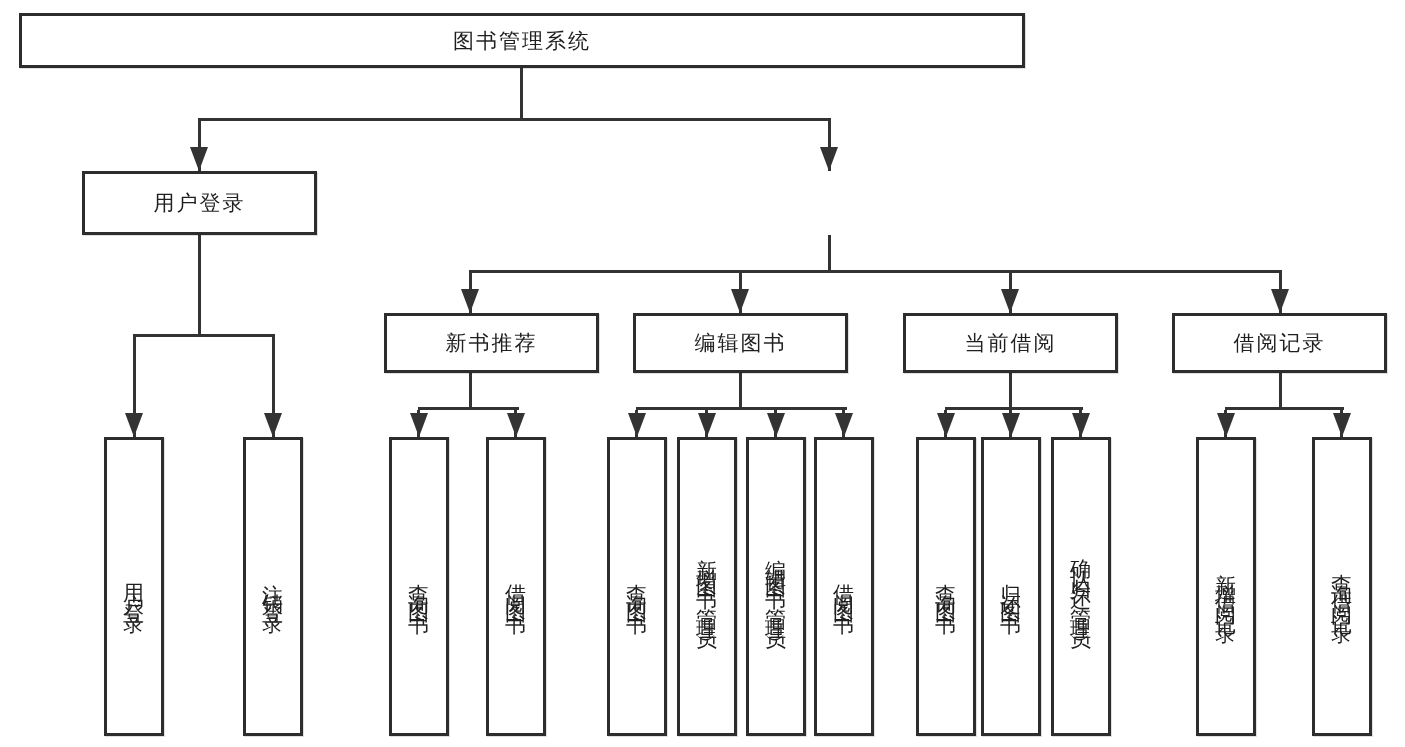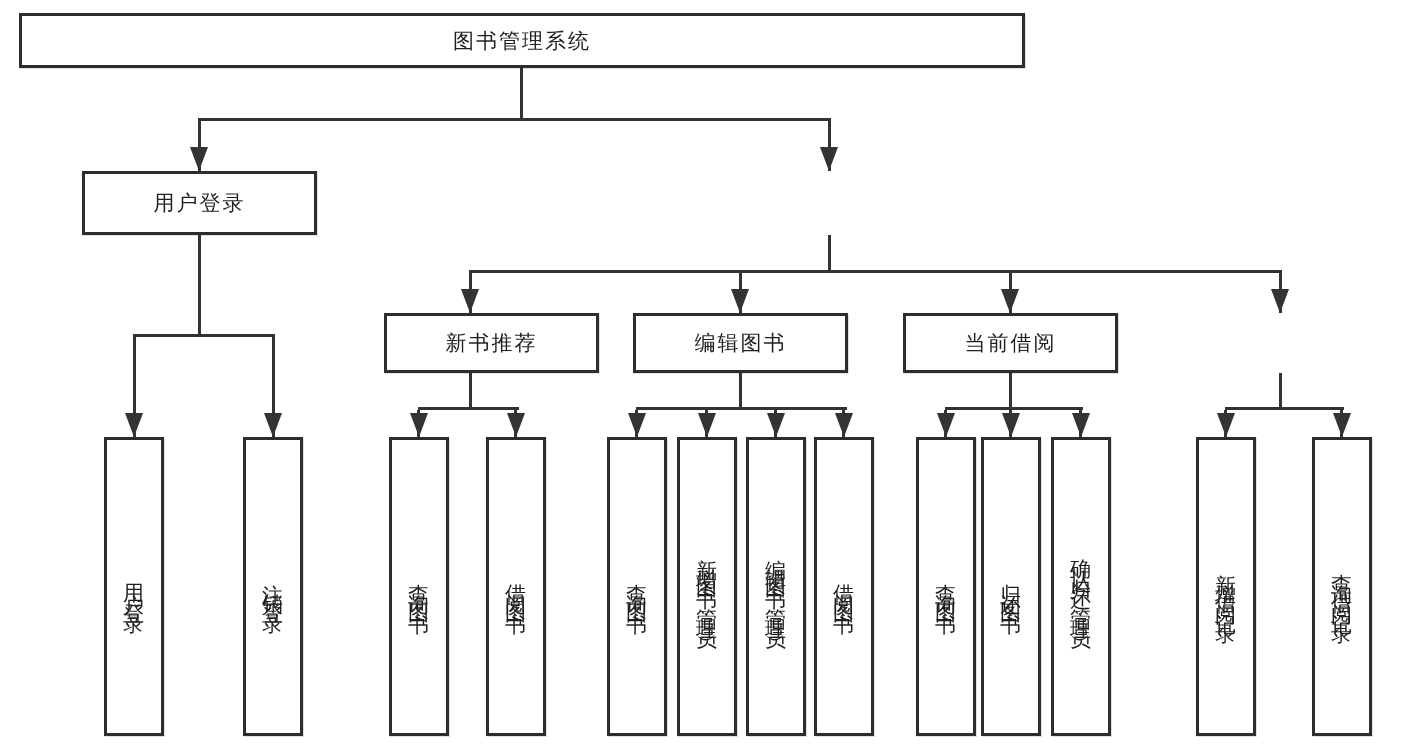--- a/index.html
+++ b/index.html
@@ -100,20 +100,23 @@
 
   <div class="box hbox" style="left:384px;top:313px;width:215px;height:60px">
     <span>新书推荐</span>
   </div>
   <div class="box hbox" style="left:633px;top:313px;width:215px;height:60px">
     <span>编辑图书</span>
   </div>
   <div class="box hbox" style="left:903px;top:313px;width:215px;height:60px">
     <span>当前借阅</span>
   </div>
+  <div class="box hbox" style="left:1172px;top:313px;width:215px;height:60px">
+    <span>借阅记录</span>
+  </div>
 
   <i class="vl" style="left:469px;top:373px;height:37px"></i>
   <i class="vl" style="left:739px;top:373px;height:37px"></i>
   <i class="vl" style="left:1009px;top:373px;height:37px"></i>
   <i class="vl" style="left:1279px;top:373px;height:37px"></i>
 
   <i class="hl" style="left:418px;top:407px;width:101px"></i>
   <i class="hl" style="left:636px;top:407px;width:211px"></i>
   <i class="hl" style="left:945px;top:407px;width:138px"></i>
   <i class="hl" style="left:1225px;top:407px;width:119px"></i>

